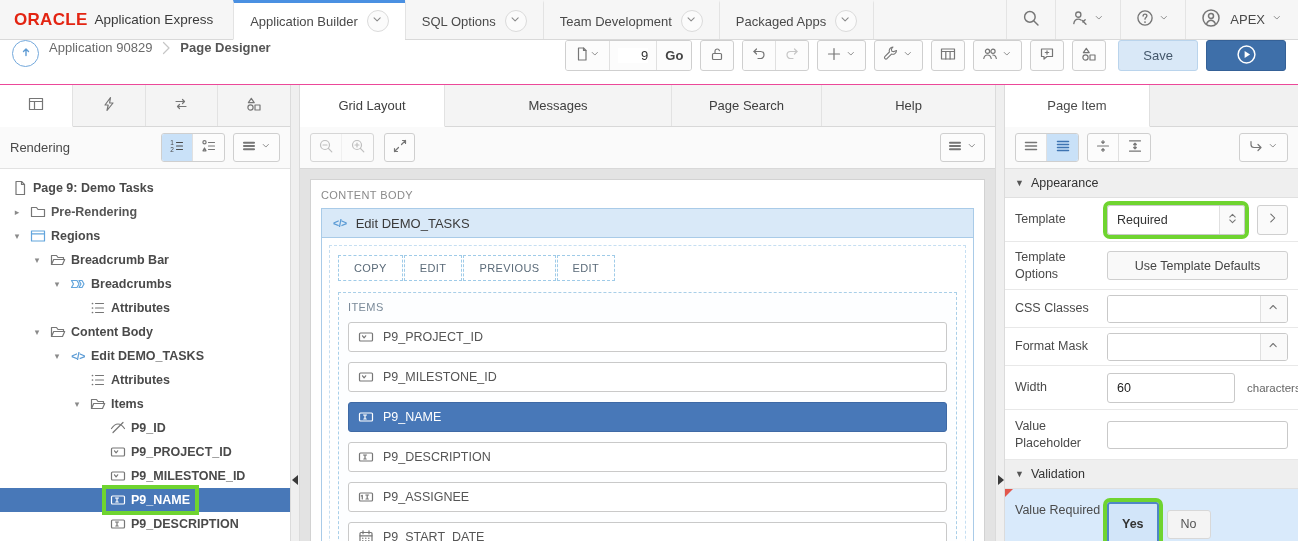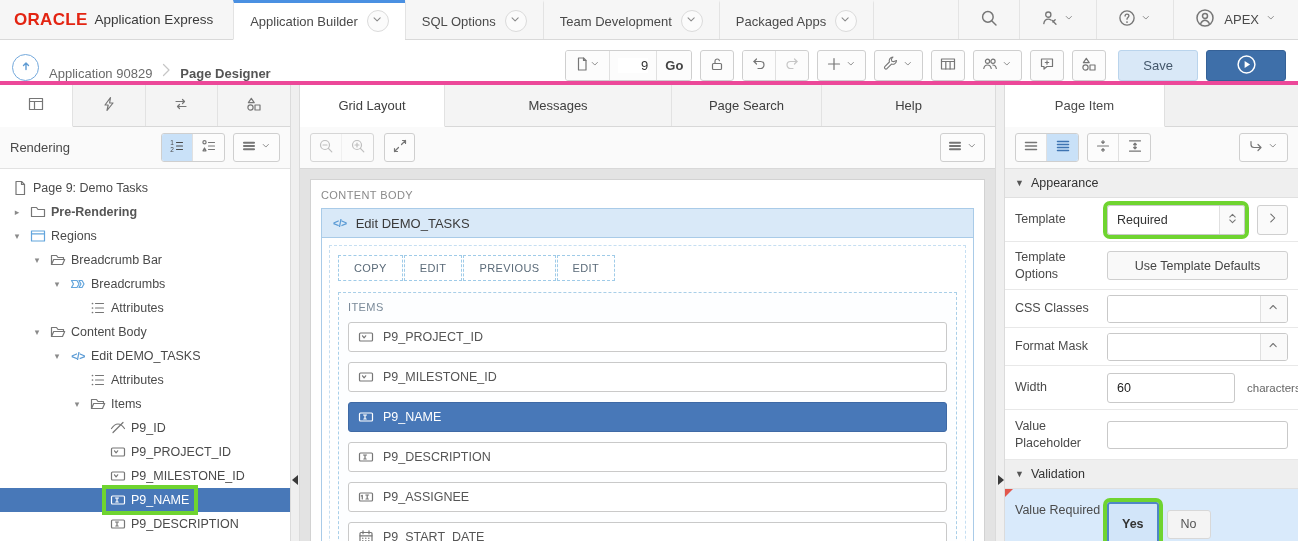--- a/index.html
+++ b/index.html
@@ -10,25 +10,25 @@
 .topbar{height:40px;background:#F6F6F6;border-bottom:1px solid #D9D9D9;display:flex;align-items:stretch;}
 .brand{display:flex;align-items:center;padding:0 20px 0 14px;}
 .oracle{color:#E32412;font-weight:700;font-size:17px;letter-spacing:.3px;margin-right:7px;}
 .brand-suffix{font-size:13.5px;color:#3a3a3a;white-space:nowrap;}
 .top-tabs{display:flex;}
 .ttab{display:flex;align-items:center;gap:9px;padding:0 16px;border-left:1px solid #E3E3E3;color:#4a4a4a;border-top:3px solid transparent;white-space:nowrap;}
 .ttab:last-child{border-right:1px solid #E3E3E3;}
 .ttab.active{background:#fff;border-top:3px solid #4A90E2;margin-bottom:-1px;border-bottom:1px solid #fff;}
 .chev-circle{width:22px;height:22px;border:1px solid #DBDBDB;border-radius:50%;display:flex;align-items:center;justify-content:center;background:#FBFBFB;flex:none;}
 .top-right{margin-left:auto;display:flex;}
-.top-icon-btn{display:flex;align-items:center;gap:5px;padding:0 21px;border-left:1px solid #E4E4E4;}
+.top-icon-btn{display:flex;align-items:center;gap:5px;padding:0 15px;border-left:1px solid #E4E4E4;}
 .user-label{color:#4a4a4a;margin:0 2px 0 4px;}
 
 
-.toolbar{height:45px;background:#fff;border-bottom:4px solid #ec4899;display:flex;align-items:flex-end;padding:0 12px;}
+.toolbar{height:45px;background:#fff;border-bottom:1px solid #ec4899;display:flex;align-items:flex-start;padding:0 12px;}
 .up-btn{width:27px;height:27px;border:1.5px solid #74A9DC;border-radius:50%;display:flex;align-items:center;justify-content:center;margin-right:10px;flex:none;}
 .crumb-app{color:#6a6a6a;}
 .crumb-sep{margin:0 6px;display:flex;align-items:center;}
 .crumb-page{color:#555;font-weight:700;}
 .tb-right{margin-left:auto;display:flex;align-items:center;gap:8px;}
 .btngroup{display:flex;align-items:stretch;border:1px solid #CFCFCF;border-radius:3px;overflow:hidden;background:#FCFCFC;height:31px;}
 .btngroup>*{border-right:1px solid #E0E0E0;display:flex;align-items:center;justify-content:center;padding:0 8px;background:#FCFCFC;}
 .btngroup>*:last-child{border-right:none;}
 .tbtn{height:31px;min-width:34px;border:1px solid #CFCFCF;border-radius:3px;background:#FCFCFC;display:flex;align-items:center;justify-content:center;gap:4px;padding:0 8px;}
 .tbtn.disabled,.btngroup>.disabled{opacity:.4;}
@@ -56,21 +56,21 @@
 .mini-group{display:flex;border:1px solid #CFCFCF;border-radius:3px;overflow:hidden;height:29px;background:#FCFCFC;}
 .mini-btn{width:31px;display:flex;align-items:center;justify-content:center;border-right:1px solid #E0E0E0;}
 .mini-btn:last-child{border-right:none;}
 .mini-btn.active{background:#C9E1F8;}
 .menu-btn{height:29px;border:1px solid #CFCFCF;border-radius:3px;background:#FCFCFC;display:flex;align-items:center;padding:0 7px;gap:4px;margin-left:8px;}
 
 .tree{flex:1;background:#fff;padding-top:7px;overflow:hidden;font-size:12.5px;}
 .trow{height:24px;display:flex;align-items:center;color:#4a4a4a;white-space:nowrap;}
 .trow .arr{width:18px;text-align:center;color:#8a8a8a;font-size:9px;flex:none;}
 .trow .tic{width:20px;flex:none;display:flex;justify-content:center;align-items:center;}
-.trow .lbl{padding-left:3px;}
+.trow .lbl{padding-left:3px;font-weight:bold;}
 .trow .lbl.bold{font-weight:700;color:#555;}
 .trow.sel{background:#4878B8;color:#fff;}
 .trow.sel svg{stroke:#fff;}
 .hl-wrap{display:inline-flex;align-items:center;height:22px;padding:0 5px 0 2px;}
 .hl{outline:4px solid #6FD430;outline-offset:0px;justify-content:space-between;}
 
 
 .center-panel{flex:1;display:flex;flex-direction:column;min-width:0;background:#E3E3E3;}
 .ctabs{display:flex;height:42px;background:#F4F4F4;border-bottom:1px solid #D8D8D8;flex:none;}
 .ctab{display:flex;align-items:center;justify-content:center;color:#404040;border-right:1px solid #E2E2E2;}
@@ -94,21 +94,21 @@
 .items-box{border:1px dashed #A9CFE8;padding:7px 9px 11px;background:#FDFEFF;}
 .items-label{font-size:11px;color:#7A8A99;letter-spacing:.4px;margin:1px 0 9px;}
 .gitem{height:30px;border:1px solid #C9C9C9;border-radius:3px;background:#fff;display:flex;align-items:center;gap:9px;padding:0 9px;margin-bottom:10px;font-size:12.5px;color:#555;}
 .gitem.sel{background:#4878B8;border-color:#3E69A5;color:#fff;}
 .gitem.sel svg{stroke:#fff;}
 .gitem:last-child{margin-bottom:0;}
 
 
 .right-panel{width:303px;flex:none;position:relative;padding-left:10px;display:flex;flex-direction:column;background:#fff;}
 .rtabs{height:42px;background:#F1F1F1;border-bottom:1px solid #D8D8D8;display:flex;flex:none;}
-.rtab{width:160px;background:#fff;border-right:1px solid #E0E0E0;display:flex;align-items:center;justify-content:center;color:#4a4a4a;margin-bottom:-1px;border-bottom:1px solid #fff;}
+.rtab{width:145px;background:#fff;border-right:1px solid #E0E0E0;display:flex;align-items:center;justify-content:center;color:#4a4a4a;margin-bottom:-1px;border-bottom:1px solid #fff;}
 .rtoolbar{height:42px;background:#FAFAFA;border-bottom:1px solid #E0E0E0;display:flex;align-items:center;padding:0 10px;flex:none;}
 .rt-right{margin-left:auto;}
 .goto-btn{height:29px;border:1px solid #CFCFCF;border-radius:3px;background:#FCFCFC;display:flex;align-items:center;gap:4px;padding:0 8px;}
 .props{flex:1;display:flex;flex-direction:column;overflow:hidden;font-size:12.5px;}
 .sect{background:#EFEFEF;border-bottom:1px solid #E0E0E0;padding:7px 10px;color:#333;display:flex;align-items:center;gap:7px;flex:none;}
 .sect .tri{font-size:9px;color:#555;}
 .prow{display:flex;align-items:center;padding:7px 10px;border-bottom:1px solid #E8E8E8;flex:none;}
 .plabel{width:92px;flex:none;color:#4a4a4a;line-height:1.35;}
 .pfield{flex:1;display:flex;align-items:center;min-width:0;}
 .select{height:30px;width:138px;border:1px solid #C9C9C9;border-radius:3px;background:#fff;display:flex;align-items:stretch;overflow:hidden;}

